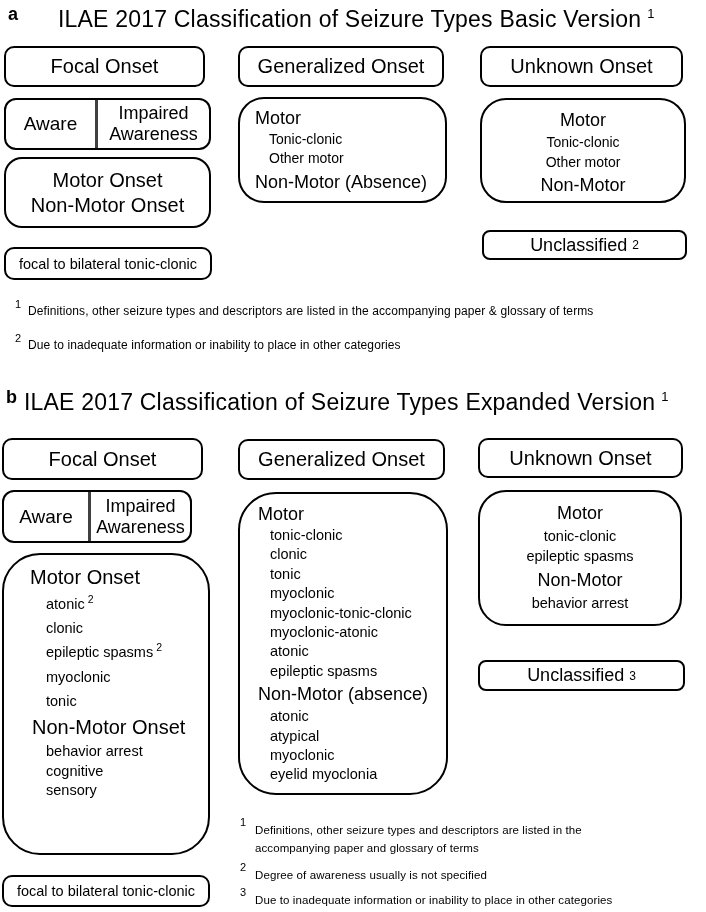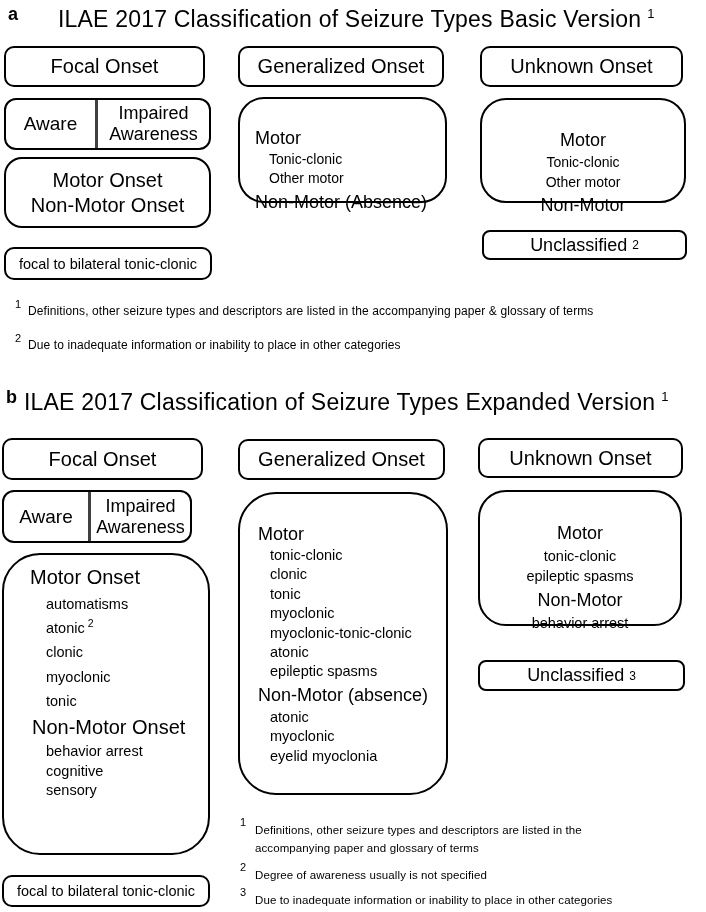--- a/index.html
+++ b/index.html
@@ -13,21 +13,21 @@
   .box{position:absolute;border:2px solid #000;background:#fff;box-sizing:border-box;}
   .hdr{display:flex;align-items:center;justify-content:center;font-size:20px;border-radius:10px;}
   .split{display:flex;border-radius:12px;}
   .cell{display:flex;align-items:center;justify-content:center;text-align:center;}
   .cell-l{border-right:3px solid #404040;font-size:19px;justify-content:center;}
   .cell-r{flex:1;font-size:18px;line-height:21px;}
   .twoLine{display:flex;flex-direction:column;align-items:center;justify-content:center;font-size:20px;line-height:25px;border-radius:18px;}
   .ftbtc{display:flex;align-items:center;justify-content:center;font-size:14.5px;border-radius:10px;}
   .uncl{display:flex;align-items:center;justify-content:center;font-size:18px;border-radius:8px;}
   .usup{font-size:12px;vertical-align:super;margin-left:5px;}
-  .bighead{font-size:18px;line-height:24px;margin-top:20px;}
+  .bighead{font-size:18px;line-height:24px;}
   .bighead20{font-size:20px;line-height:26px;}
   .itemA{font-size:14px;line-height:19px;}
   .itemB{font-size:14.5px;line-height:19.4px;}
   .isup{font-size:10.5px;vertical-align:super;margin-left:3px;}
   .ctr{text-align:center;}
   .fnsup{position:absolute;font-size:11px;}
   .fntextA{position:absolute;font-size:12px;white-space:nowrap;letter-spacing:0.1px;}
   .fntextB{position:absolute;font-size:11.5px;white-space:nowrap;line-height:18px;letter-spacing:0.1px;}
 </style>
 </head>
@@ -118,23 +118,23 @@
       <div>
         <div>Impaired</div>
         <div>Awareness</div>
       </div>
     </div>
   </div>
 
   <div class="box" style="left:2px;top:553px;width:208px;height:302px;border-radius:38px;">
     <div style="padding:9px 0 0 26px;">
       <div class="bighead20">Motor Onset</div>
-      <div class="itemB" style="padding-left:16px;"><span>automatisms</span><span class="isup"></span></div>
       <div class="itemB" style="padding-left:16px;"><span>atonic</span><span class="isup">2</span></div>
       <div class="itemB" style="padding-left:16px;"><span>clonic</span><span class="isup"></span></div>
+      <div class="itemB" style="padding-left:16px;"><span>epileptic spasms</span><span class="isup">2</span></div>
       <div class="itemB" style="padding-left:16px;"><span>myoclonic</span><span class="isup"></span></div>
       <div class="itemB" style="padding-left:16px;"><span>tonic</span><span class="isup"></span></div>
       <div class="bighead20" style="margin:3px 0 2px 2px;">Non-Motor Onset</div>
       <div class="itemB" style="padding-left:16px;">behavior arrest</div>
       <div class="itemB" style="padding-left:16px;">cognitive</div>
       <div class="itemB" style="padding-left:16px;">sensory</div>
     </div>
   </div>
 
   <div class="box ftbtc" style="left:2px;top:875px;width:208px;height:32px;">
@@ -142,24 +142,26 @@
   </div>
 
   <div class="box" style="left:238px;top:492px;width:210px;height:303px;border-radius:38px;">
     <div style="padding:8px 0 0 18px;">
       <div class="bighead">Motor</div>
       <div class="itemB" style="padding-left:12px;">tonic-clonic</div>
       <div class="itemB" style="padding-left:12px;">clonic</div>
       <div class="itemB" style="padding-left:12px;">tonic</div>
       <div class="itemB" style="padding-left:12px;">myoclonic</div>
       <div class="itemB" style="padding-left:12px;">myoclonic-tonic-clonic</div>
+      <div class="itemB" style="padding-left:12px;">myoclonic-atonic</div>
       <div class="itemB" style="padding-left:12px;">atonic</div>
       <div class="itemB" style="padding-left:12px;">epileptic spasms</div>
       <div class="bighead" style="margin:1px 0;">Non-Motor (absence)</div>
       <div class="itemB" style="padding-left:12px;">atonic</div>
+      <div class="itemB" style="padding-left:12px;">atypical</div>
       <div class="itemB" style="padding-left:12px;">myoclonic</div>
       <div class="itemB" style="padding-left:12px;">eyelid myoclonia</div>
     </div>
   </div>
 
   <div class="box ctr" style="left:478px;top:490px;width:204px;height:136px;border-radius:28px;">
     <div style="padding-top:8px;">
       <div class="bighead" style="line-height:26px;">Motor</div>
       <div class="itemB" style="line-height:20px;">tonic-clonic</div>
       <div class="itemB" style="line-height:20px;">epileptic spasms</div>

